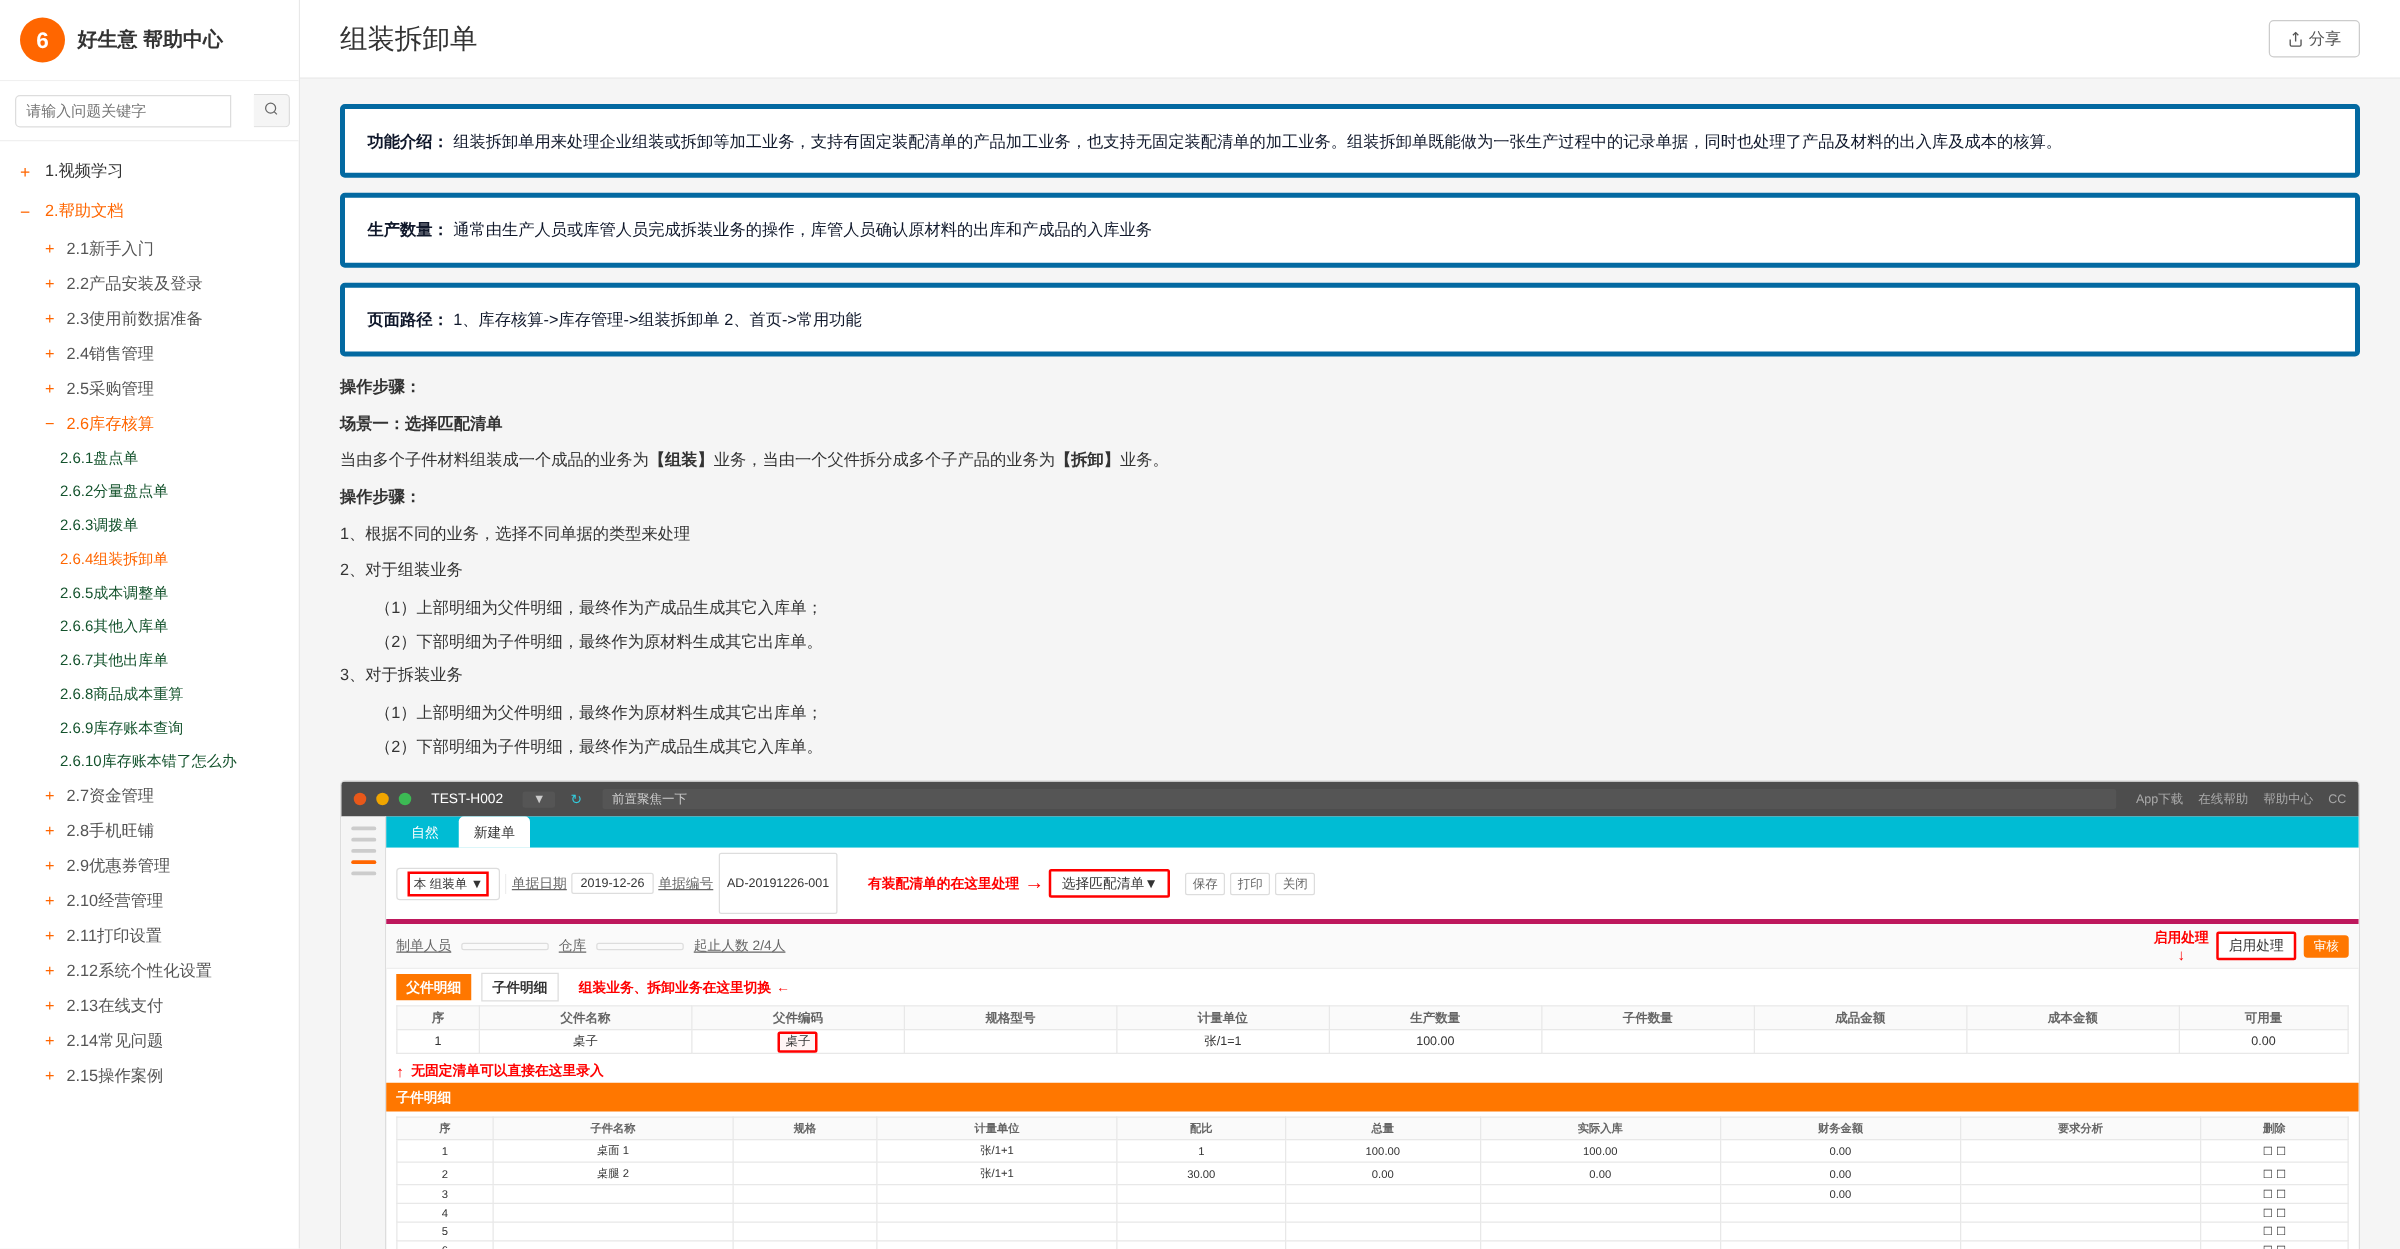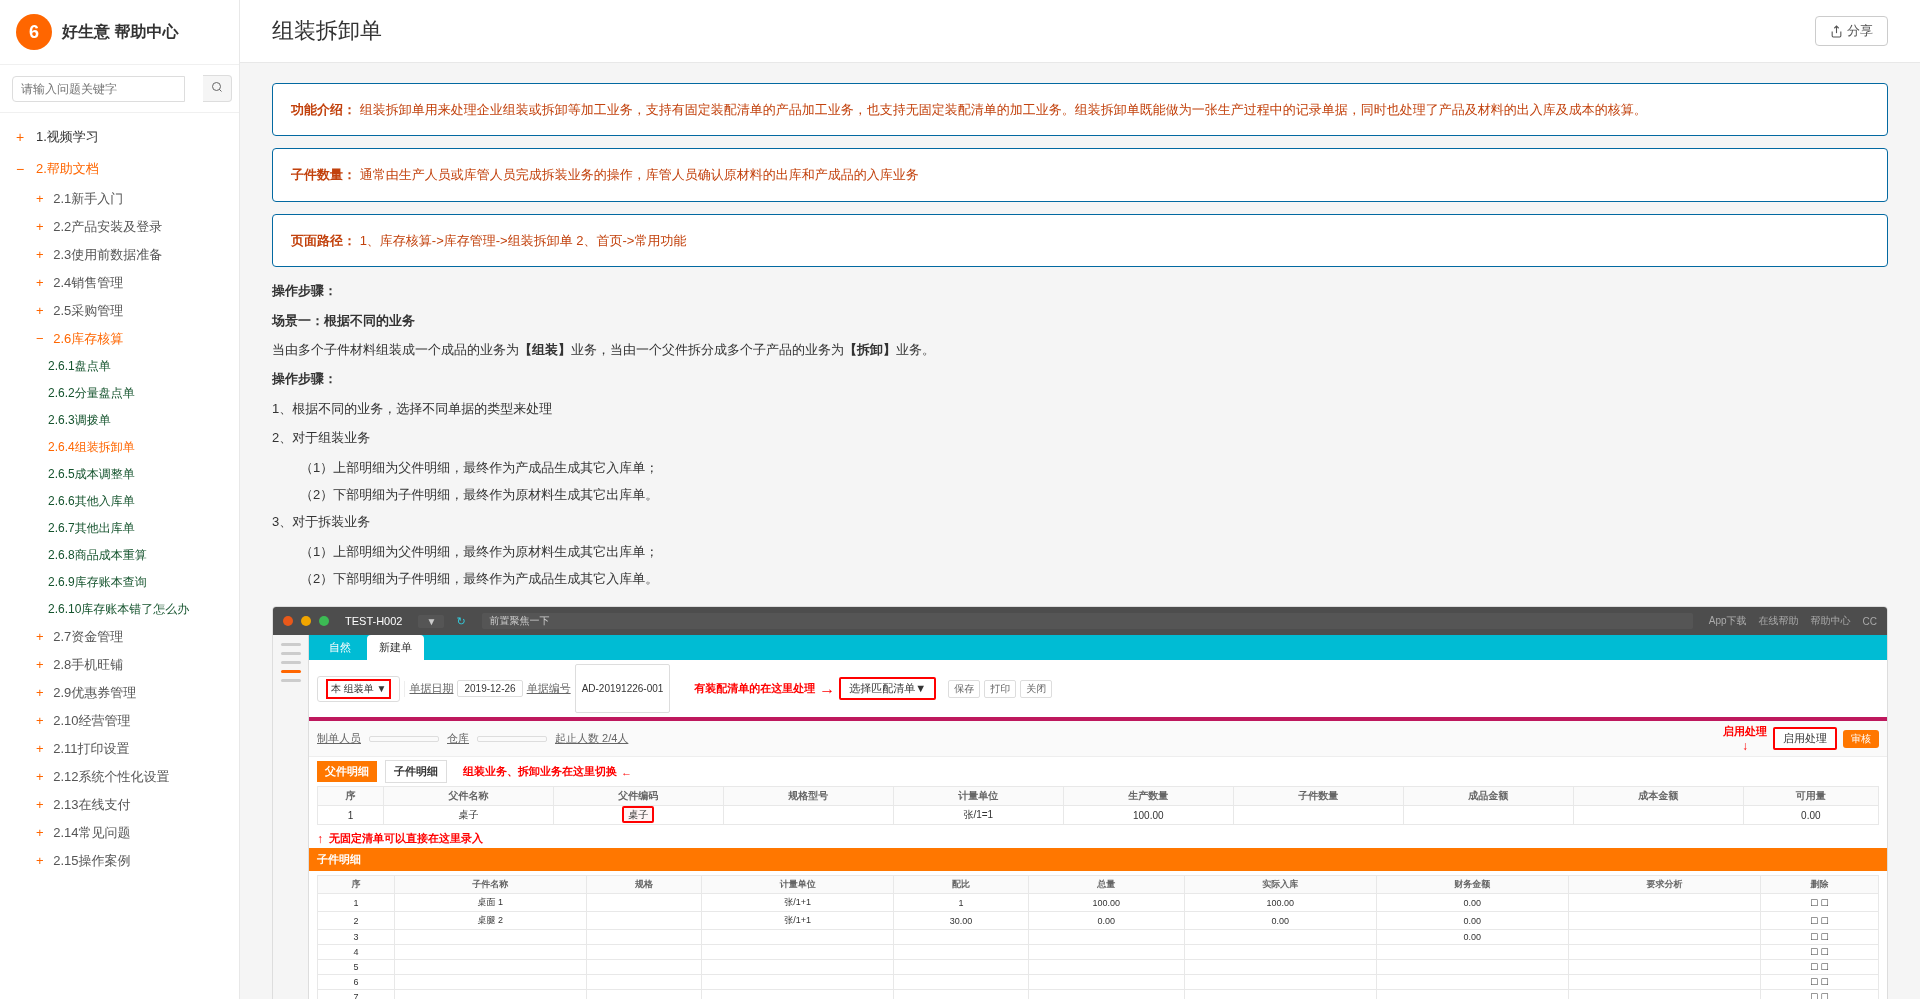--- a/index.html
+++ b/index.html
@@ -130,27 +130,27 @@
     }
 
     .main-content {
       flex: 1;
       overflow-y: auto;
       padding: 20px 32px;
     }
 
     .info-box {
       background: #fff;
-      border: 1px solid #0369a1;
+      border: 4px solid #0369a1;
       border-radius: 4px;
       padding: 14px 18px;
       margin-bottom: 12px;
       font-size: 13px;
       line-height: 1.8;
-      color: #c2410c;
+      color: #0f172a;
     }
 
     .steps-section { margin-bottom: 10px; }
     .steps-section p { margin-bottom: 6px; font-size: 13px; line-height: 1.8; }
     .steps-section p b { font-weight: bold; }
 
     .sub-step { padding-left: 28px; margin-bottom: 4px; font-size: 13px; line-height: 1.8; }
 
     
     .screenshot-container {
@@ -393,33 +393,33 @@
   </div>
 
   <div class="main-content">
 
     <div class="info-box">
       <span style="font-weight:bold;">功能介绍：</span>
       <span>组装拆卸单用来处理企业组装或拆卸等加工业务，支持有固定装配清单的产品加工业务，也支持无固定装配清单的加工业务。组装拆卸单既能做为一张生产过程中的记录单据，同时也处理了产品及材料的出入库及成本的核算。</span>
     </div>
 
     <div class="info-box">
-      <span style="font-weight:bold;">子件数量：</span>
+      <span style="font-weight:bold;">生产数量：</span>
       <span>通常由生产人员或库管人员完成拆装业务的操作，库管人员确认原材料的出库和产成品的入库业务</span>
     </div>
 
     <div class="info-box">
       <span style="font-weight:bold;">页面路径：</span>
       <span>1、库存核算-&gt;库存管理-&gt;组装拆卸单  2、首页-&gt;常用功能</span>
     </div>
 
     <div class="steps-section">
       <p><b>操作步骤：</b></p>
 
-      <p><b>场景一：根据不同的业务</b></p>
+      <p><b>场景一：选择匹配清单</b></p>
 
       <p>
         当由多个子件材料组装成一个成品的业务为<b>【组装】</b>业务，当由一个父件拆分成多个子产品的业务为<b>【拆卸】</b>业务。
       </p>
 
       <p><b>操作步骤：</b></p>
 
       <p>1、根据不同的业务，选择不同单据的类型来处理</p>
       <p>2、对于组装业务</p>
       <div class="sub-step">（1）上部明细为父件明细，最终作为产成品生成其它入库单；</div>

